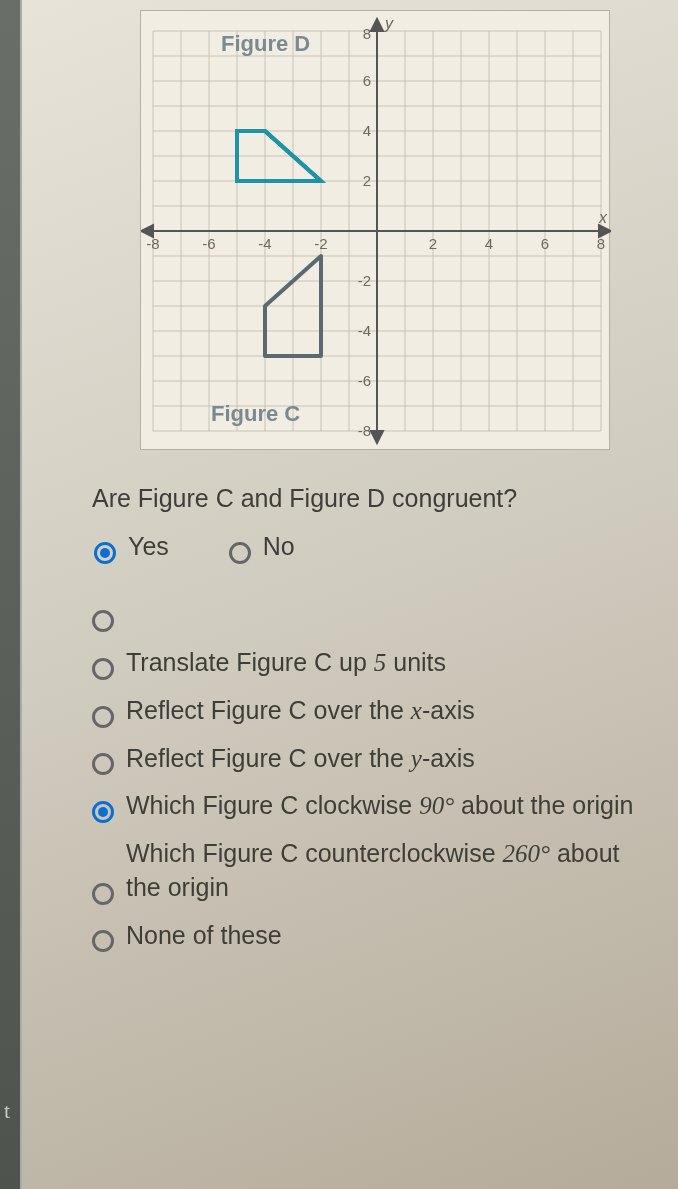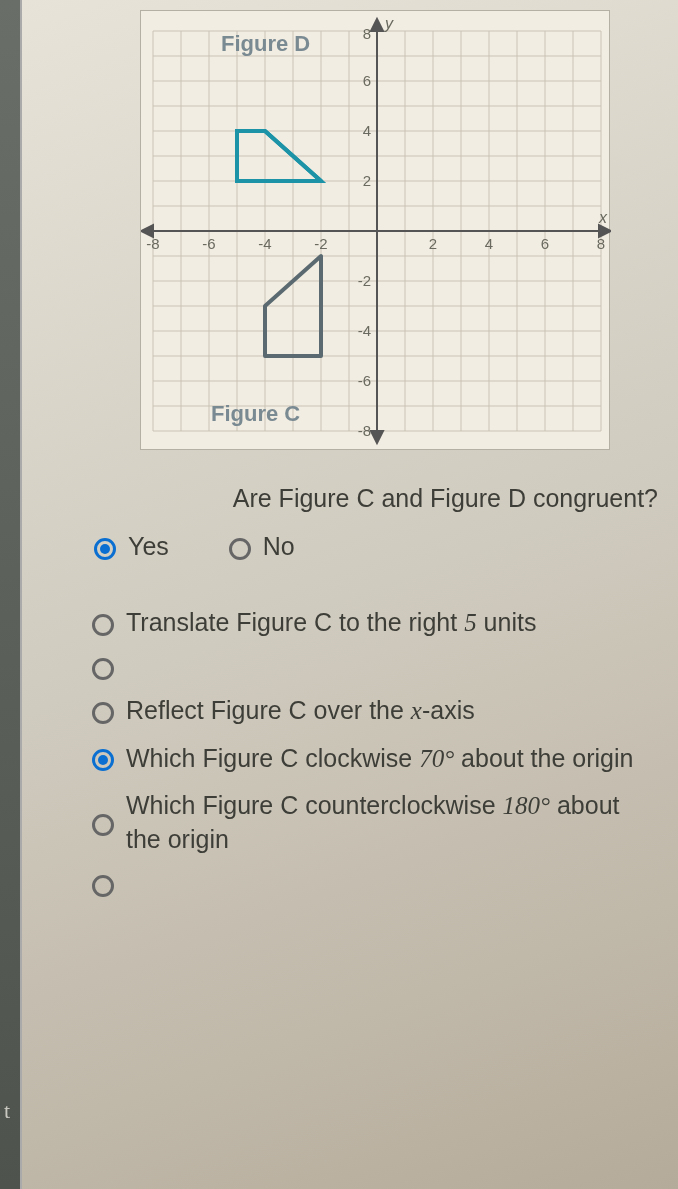--- a/index.html
+++ b/index.html
@@ -50,31 +50,30 @@
     height: 440px;
     background: #f2ede2;
     border: 1px solid #b5b0a4;
     position: relative;
   }
   .question {
     font-size: 25px;
     color: #3e3e38;
     line-height: 1.45;
     margin: 24px 0 14px;
-    text-align: right;
   }
   .options-row {
     display: flex;
     gap: 60px;
     margin-bottom: 28px;
     padding-left: 2px;
   }
   .option {
     display: flex;
-    align-items: center;
+    align-items: flex-end;
     gap: 12px;
     font-size: 25px;
     color: #3e3e38;
     line-height: 1.35;
     margin-bottom: 14px;
   }
   .radio {
     flex: 0 0 22px;
     width: 22px;
     height: 22px;
@@ -199,48 +198,55 @@
     </div>
     <div class="option">
       <span class="radio"></span>
       <span>No</span>
     </div>
   </div>
 
 
   <div class="option">
     <span class="radio"></span>
-    <span>
-      <span>Translate Figure C to the right </span><span class="math-it">5</span><span> units</span>
-    </span>
-  </div>
-
-  <div class="option">
-    <span class="radio"></span>
+  </div>
+
+  <div class="option">
+    <span class="radio"></span>
+    <span>
+      <span>Translate Figure C up </span><span class="math-it">5</span><span> units</span>
+    </span>
   </div>
 
   <div class="option">
     <span class="radio"></span>
     <span>
       <span>Reflect Figure C over the </span><span class="math-it">x</span><span>-axis</span>
     </span>
   </div>
 
+  <div class="option">
+    <span class="radio"></span>
+    <span>
+      <span>Reflect Figure C over the </span><span class="math-it">y</span><span>-axis</span>
+    </span>
+  </div>
 
   <div class="option">
     <span class="radio selected"></span>
     <span>
-      <span>Which Figure C clockwise </span><span class="math-it">70°</span><span> about the origin</span>
-    </span>
-  </div>
-
-  <div class="option">
-    <span class="radio"></span>
-    <span>
-      <span>Which Figure C counterclockwise </span><span class="math-it">180°</span><span> about the origin</span>
-    </span>
-  </div>
-
-  <div class="option">
-    <span class="radio"></span>
+      <span>Which Figure C clockwise </span><span class="math-it">90°</span><span> about the origin</span>
+    </span>
+  </div>
+
+  <div class="option">
+    <span class="radio"></span>
+    <span>
+      <span>Which Figure C counterclockwise </span><span class="math-it">260°</span><span> about the origin</span>
+    </span>
+  </div>
+
+  <div class="option">
+    <span class="radio"></span>
+    <span>None of these</span>
   </div>
 
 </div>
 
 </body></html>

